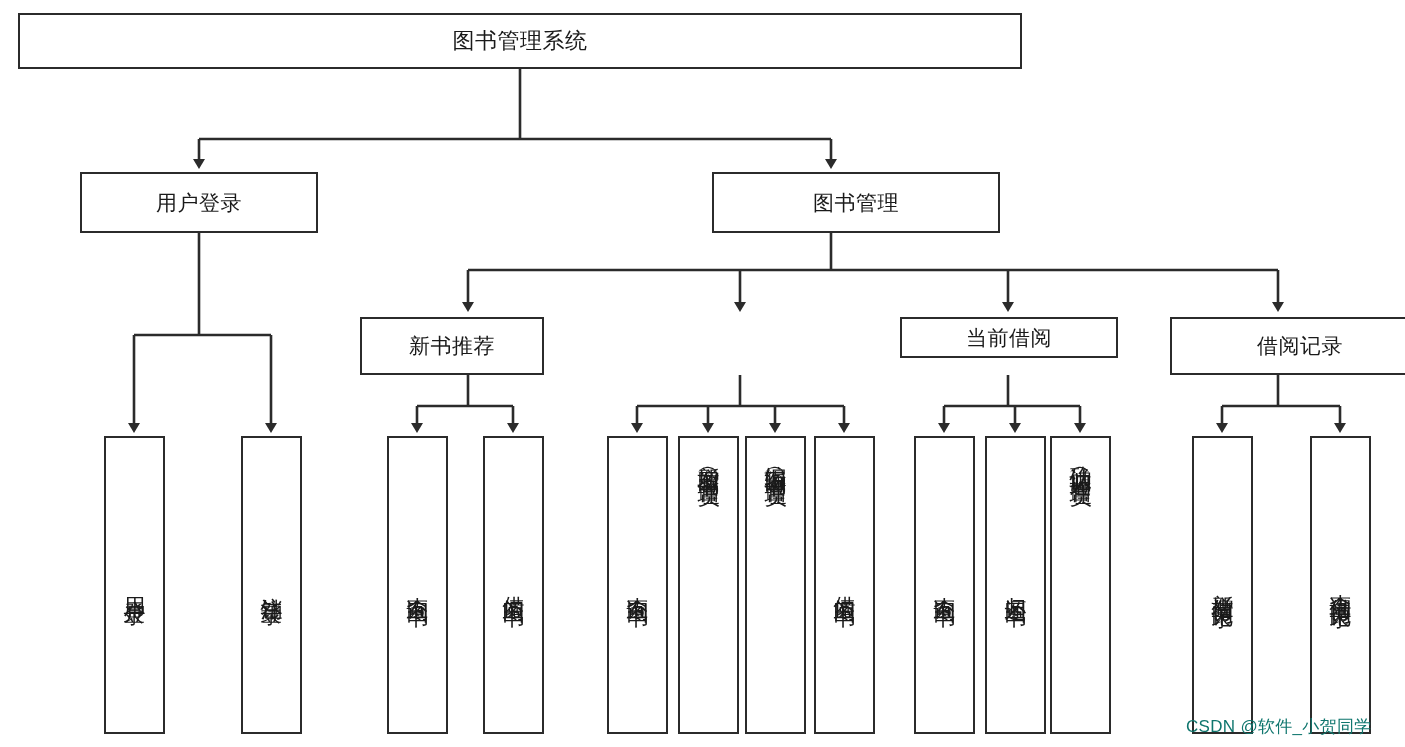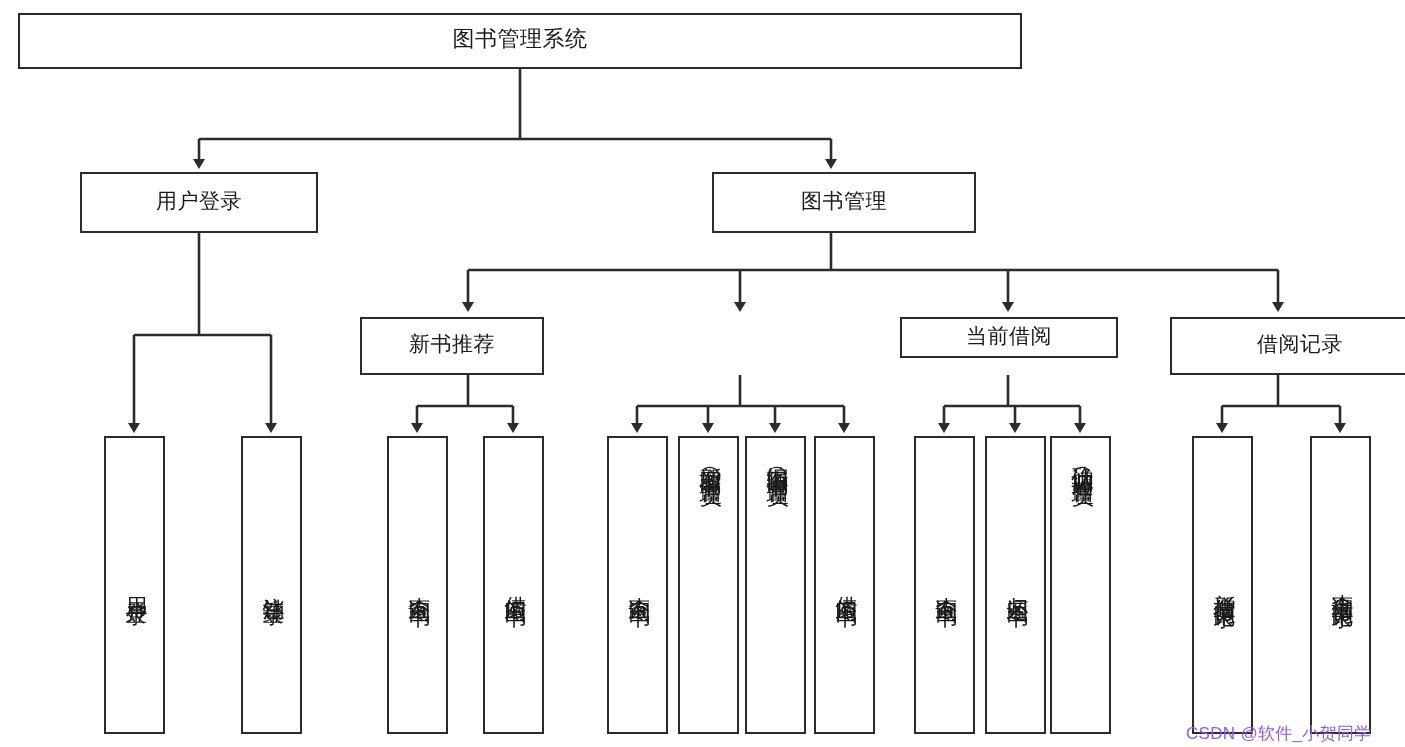--- a/index.html
+++ b/index.html
@@ -35,21 +35,20 @@
     align-items: center;
     justify-content: center;
     color: #1a1a1a;
     z-index: 2;
   }
   .node .label {
     display: block;
     text-align: center;
     line-height: 1.12;
     letter-spacing: 0.5px;
-    font-family: Liberation Mono, monospace;
   }
   .node.horiz .label {
     font-size: 21px;
     writing-mode: horizontal-tb;
   }
   .node.vert {
     align-items: flex-start;
     padding-top: 10px;
   }
   .node.vert .label {
@@ -61,25 +60,24 @@
     white-space: nowrap;
   }
   .node.vert.center-text {
     align-items: center;
     padding-top: 0;
   }
   #root.node .label { font-size: 22px; }
   .watermark {
     position: absolute;
     font-size: 17px;
-    color: #8b5cf6;
+    color: #0f766e;
     white-space: nowrap;
     z-index: 3;
     letter-spacing: 0.3px;
-    margin-top: 7px;
   }
 </style>
 </head>
 <body>
 
 <div id="canvas">
 
   <svg id="edges" viewBox="0 0 1405 747" xmlns="http://www.w3.org/2000/svg">
     <defs>
       <marker id="arrow" markerWidth="10" markerHeight="12" refX="1" refY="6" orient="auto" markerUnits="userSpaceOnUse">
@@ -130,21 +128,21 @@
     </g>
   </svg>
 
   <div id="root" class="node horiz" style="left:18px; top:13px; width:1004px; height:56px;">
     <span class="label">图书管理系统</span>
   </div>
 
   <div class="node horiz" style="left:80px; top:172px; width:238px; height:61px;">
     <span class="label">用户登录</span>
   </div>
-  <div class="node horiz" style="left:712px; top:172px; width:264px; height:61px;">
+  <div class="node horiz" style="left:712px; top:172px; width:288px; height:61px;">
     <span class="label">图书管理</span>
   </div>
 
   <div class="node horiz" style="left:360px; top:317px; width:184px; height:58px;">
     <span class="label">新书推荐</span>
   </div>
   <div class="node horiz" style="left:900px; top:317px; width:218px; height:41px;">
     <span class="label">当前借阅</span>
   </div>
   <div class="node horiz" style="left:1170px; top:317px; width:260px; height:58px;">

